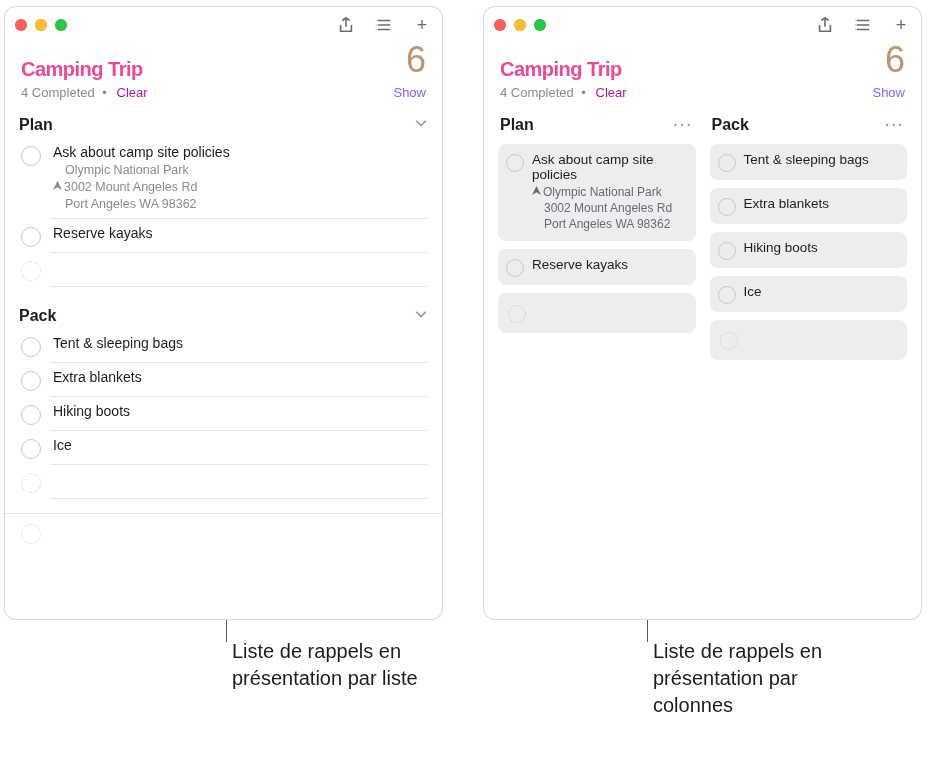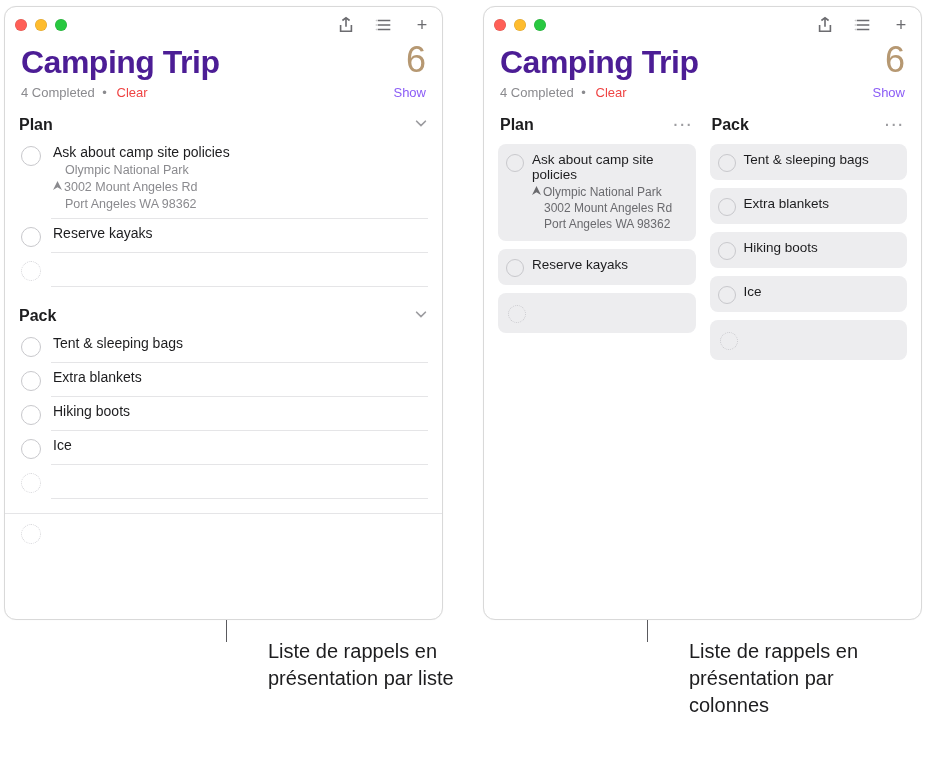--- a/index.html
+++ b/index.html
@@ -61,39 +61,39 @@
   .plus-icon { font-size:22px; font-weight:300; line-height:1; color:#6c6c70; }
 
   
   .list-header {
     display:flex;
     justify-content:space-between;
     align-items:flex-end;
     padding: 2px 16px 0 16px;
   }
   .list-title {
-    font-size: 32px;
+    font-size: 20px;
     font-weight: 700;
-    color:#4c1d95;
+    color:#ec4899;
     letter-spacing:-0.5px;
   }
   .list-count {
     font-size: 36px;
     font-weight:300;
     color:#b69872;
   }
   .completed-row {
     display:flex;
     justify-content:space-between;
     align-items:center;
     padding: 4px 16px 8px 16px;
     font-size:13px;
   }
   .completed-left { color:#8a8a8e; }
-  .clear-link { color:#ef4444; margin-left:4px; cursor:pointer; }
+  .clear-link { color:#a21caf; margin-left:4px; cursor:pointer; }
   .show-link  { color:#8b5cf6; cursor:pointer; }
 
   
   .section-header {
     display:flex;
     justify-content:space-between;
     align-items:center;
     padding: 8px 14px 4px 14px;
     font-size: 16px;
     font-weight:700;
@@ -186,21 +186,20 @@
   
   .callouts {
     position:relative;
     margin-top:0;
   }
   .callout {
     position:absolute;
     font-size:20px;
     color:#1d1d1f;
     line-height:1.35;
-    margin-left:36px;
   }
   .callout-line {
     position:absolute;
     width:1px;
     background:#5a5a5e;
   }
 </style>
 </head>
 <body>
 

